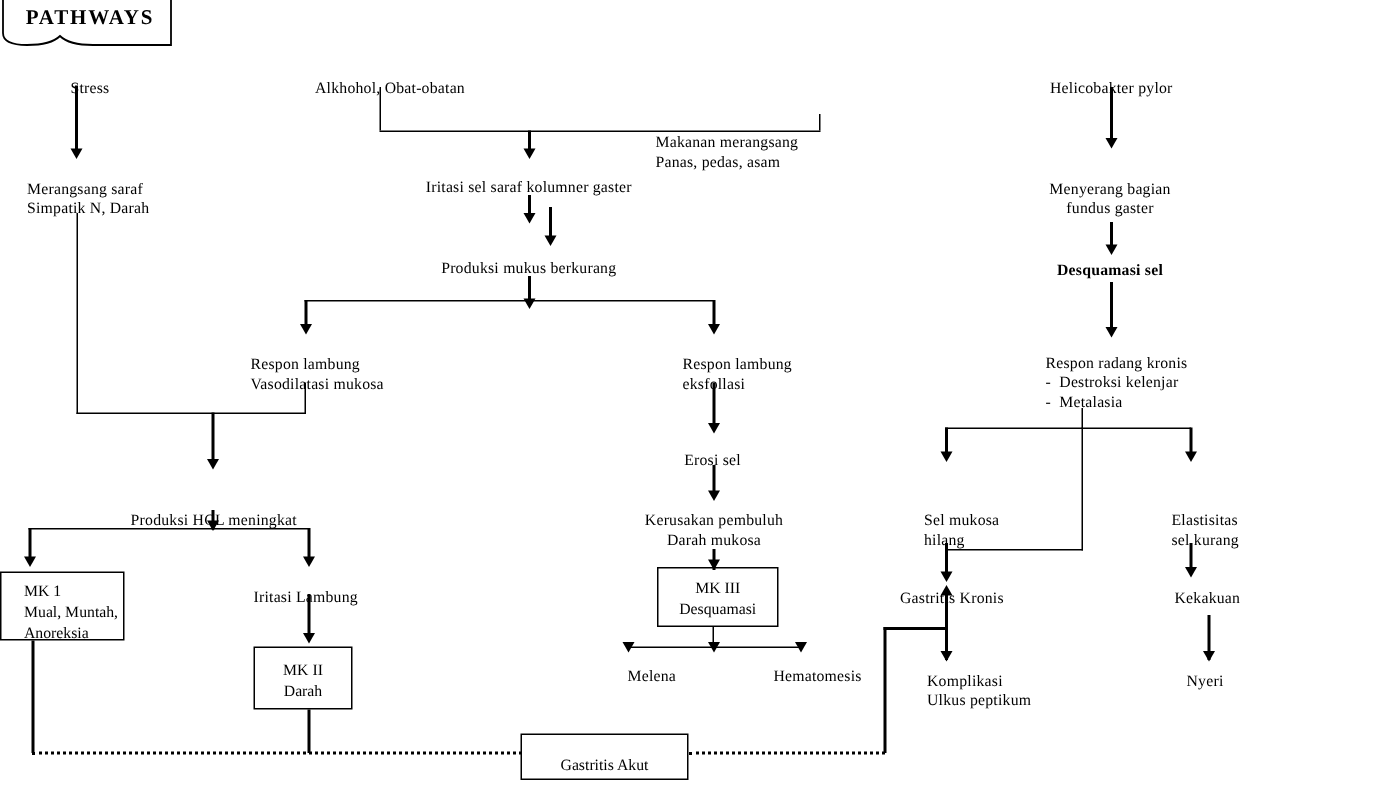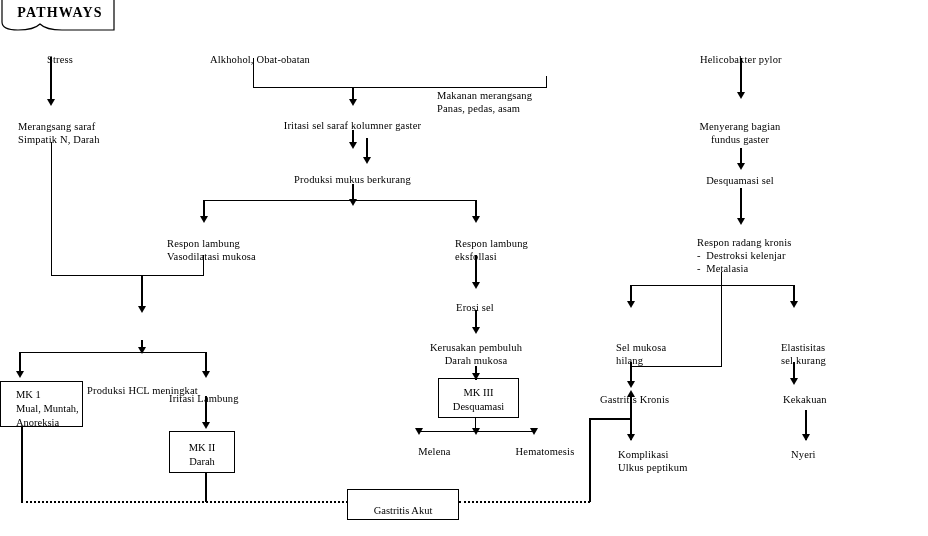--- a/index.html
+++ b/index.html
@@ -122,21 +122,21 @@
 Vasodilatasi mukosa</div>
   <div class="node left" style="left:455px; top:237px;">Respon lambung
 eksfollasi</div>
 
   <div class="vthick" style="left:740px; top:58px; height:36px;"></div>
   <div class="arrowdown" style="left:737px; top:92px;"></div>
   <div class="node center" style="left:680px; top:120px; width:120px;">Menyerang bagian
 fundus gaster</div>
   <div class="vthick" style="left:740px; top:148px; height:17px;"></div>
   <div class="arrowdown" style="left:737px; top:163px;"></div>
-  <div class="node center" style="left:685px; top:174px; width:110px;">Desquamasi sel</div>
+  <div class="node center" style="left:685px; top:174px; width:110px;font-weight:bold;">Desquamasi sel</div>
   <div class="vthick" style="left:740px; top:188px; height:32px;"></div>
   <div class="arrowdown" style="left:737px; top:218px;"></div>
   <div class="node left" style="left:697px; top:236px;">Respon radang kronis
 -  Destroksi kelenjar
 -  Metalasia</div>
 
   <div class="vline" style="left:721px; top:272px; height:14px;"></div>
   <div class="hline" style="left:630px; top:285px; width:164px;"></div>
   <div class="vthick" style="left:630px; top:285px; height:18px;"></div>
   <div class="arrowdown" style="left:627px; top:301px;"></div>
@@ -149,21 +149,21 @@
 sel kurang</div>
 
   <div class="vline" style="left:721px; top:285px; height:82px;"></div>
   <div class="hline" style="left:630px; top:366px; width:92px;"></div>
 
   <div class="vline" style="left:51px; top:142px; height:134px;"></div>
   <div class="vline" style="left:203px; top:255px; height:21px;"></div>
   <div class="hline" style="left:51px; top:275px; width:153px;"></div>
   <div class="vthick" style="left:141px; top:275px; height:34px;"></div>
   <div class="arrowdown" style="left:138px; top:306px;"></div>
-  <div class="node center" style="left:75px; top:341px; width:135px;margin-top:43px;">Produksi HCL meningkat</div>
+  <div class="node center" style="left:75px; top:341px; width:135px;">Produksi HCL meningkat</div>
 
   <div class="vthick" style="left:141px; top:340px; height:13px;"></div>
   <div class="arrowdown" style="left:138px; top:347px;"></div>
   <div class="hline" style="left:19px; top:352px; width:187px;"></div>
   <div class="vthick" style="left:19px; top:352px; height:21px;"></div>
   <div class="arrowdown" style="left:16px; top:371px;"></div>
   <div class="vthick" style="left:205px; top:352px; height:21px;"></div>
   <div class="arrowdown" style="left:202px; top:371px;"></div>
 
   <div class="boxnode" style="left:0px; top:381px; width:83px; height:46px;"></div>

